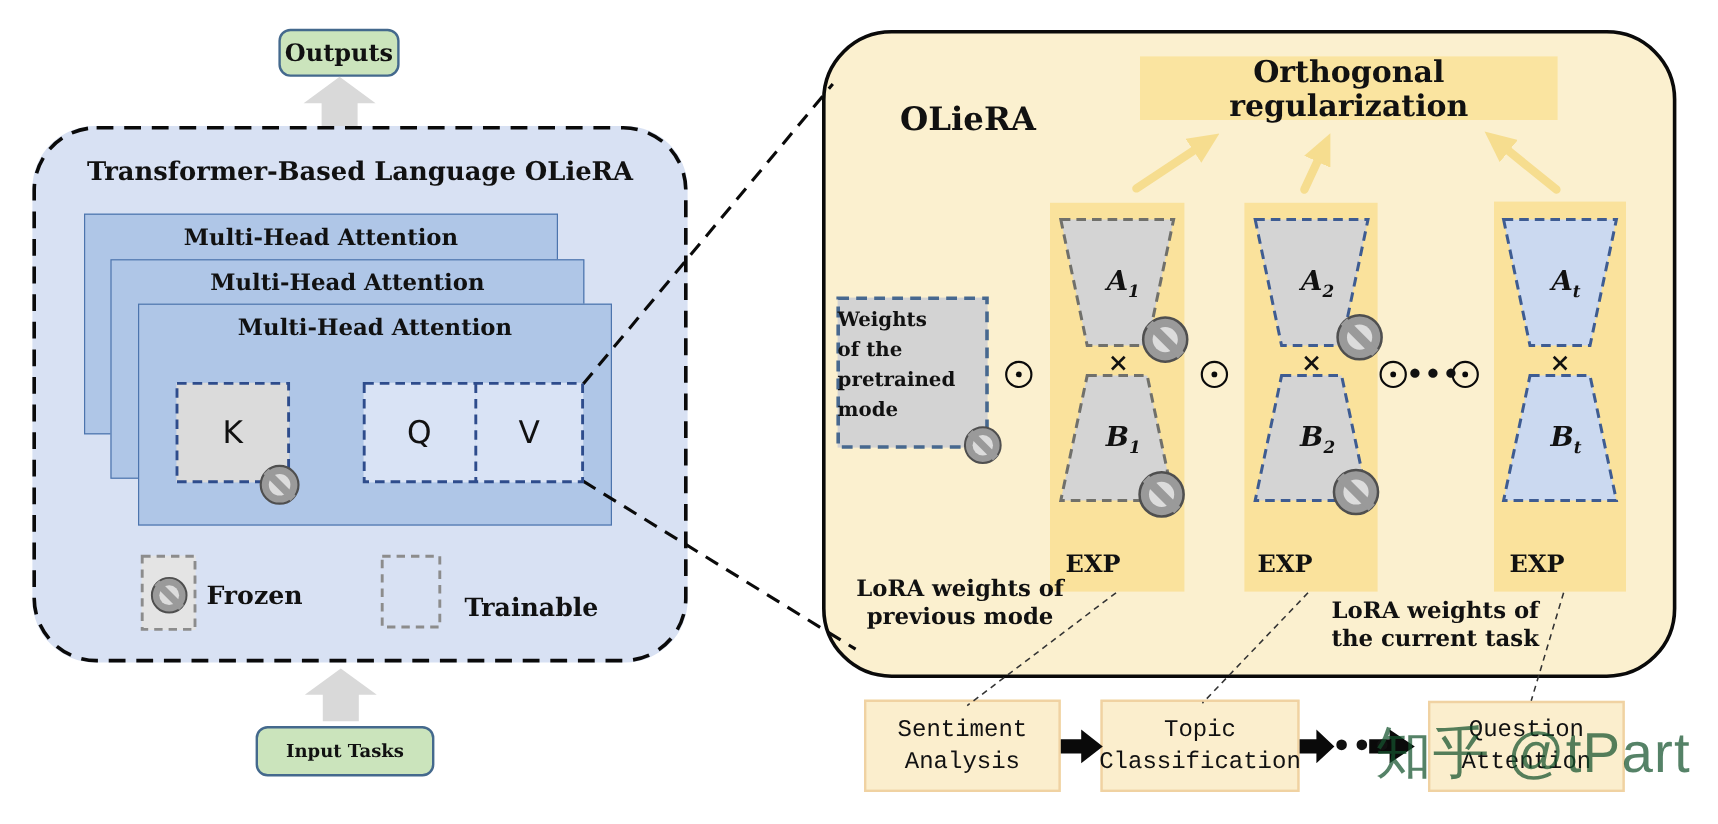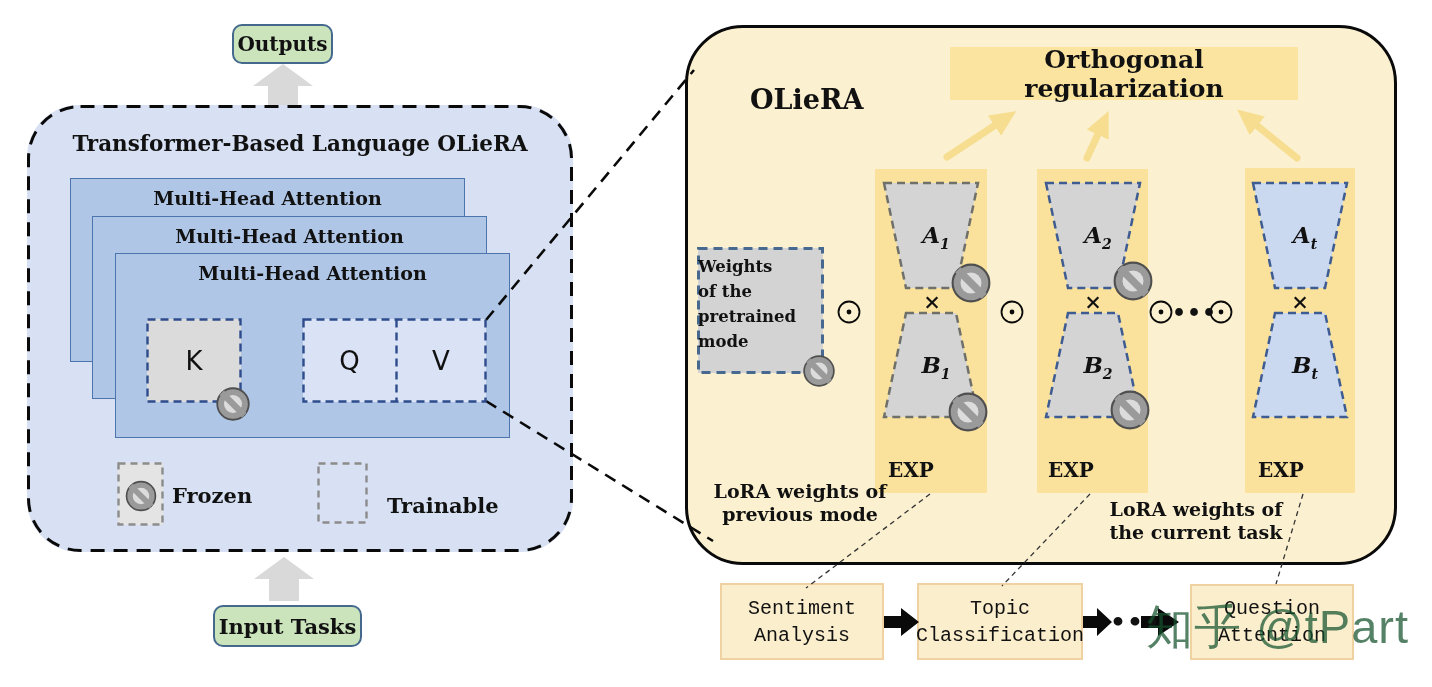--- a/index.html
+++ b/index.html
@@ -44,21 +44,21 @@
   <div class="abs z2 col-band" style="left:1037px;top:169px;width:111px;height:324px"></div>
   <div class="abs z2 col-band" style="left:1245px;top:168px;width:110px;height:325px"></div>
 
   <div class="abs z2 banner center serif-b">
     <span>Orthogonal regularization</span>
   </div>
 
   <div class="abs z2 io-box center serif-b" style="left:232px;top:24px;width:101px;height:40px">
     <span>Outputs</span>
   </div>
-  <div class="abs z2 io-box center serif-b" style="left:213px;top:605px;width:149px;height:42px;font-size:21px">
+  <div class="abs z2 io-box center serif-b" style="left:213px;top:605px;width:149px;height:42px;font-size:15px">
     <span>Input Tasks</span>
   </div>
 
   <div class="abs z6 serif-b" style="left:40px;top:131px;width:520px;text-align:center;font-size:21.5px">Transformer-Based Language OLieRA</div>
 
   <div class="abs z2 mha-layer serif-b" style="left:70px;top:178px;width:395px;height:184px">
     <span>Multi-Head Attention</span>
   </div>
   <div class="abs z2 mha-layer serif-b" style="left:92px;top:216px;width:395px;height:183px">
     <span>Multi-Head Attention</span>

